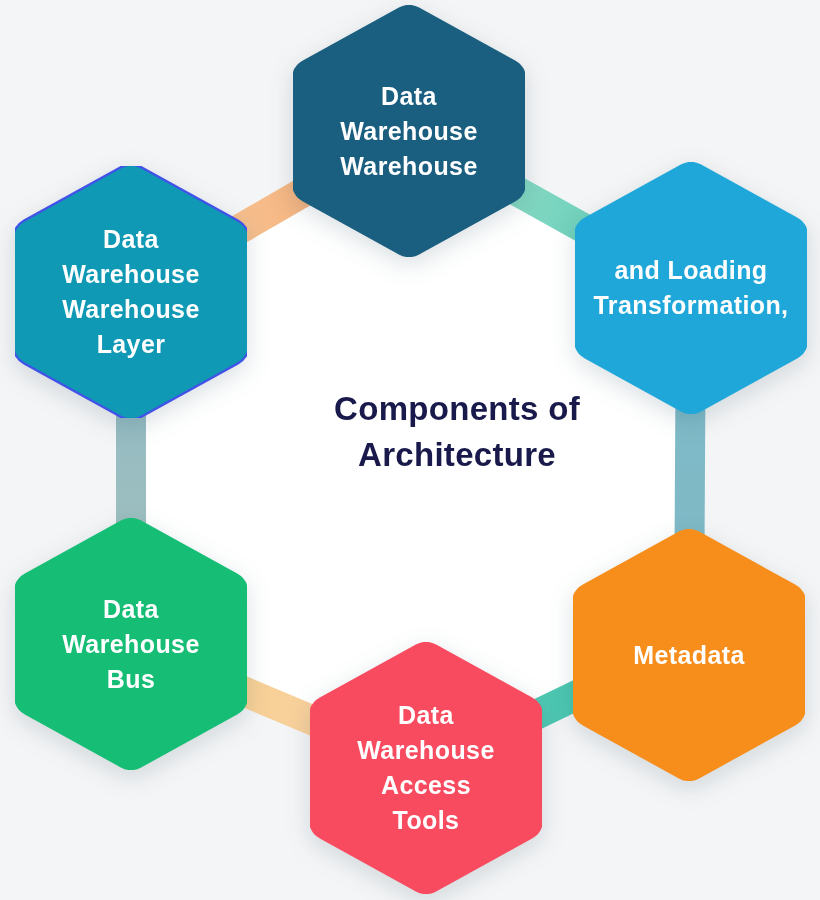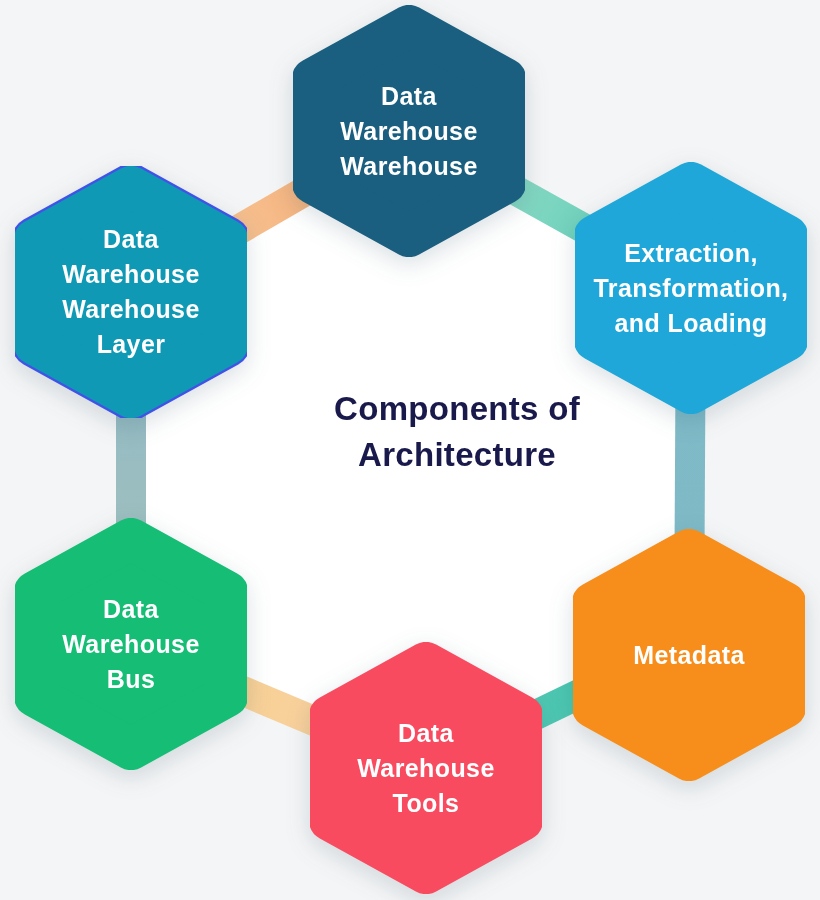--- a/index.html
+++ b/index.html
@@ -123,42 +123,42 @@
       <div>Warehouse</div>
       <div>Warehouse</div>
     </div>
   </div>
 
   <div class="hex" style="left:575px;top:162px">
     <svg class="hex-shape" viewBox="0 0 232 252">
       <polygon class="hex-fill" points="116,21 212,74 212,178 116,231 20,178 20,74" fill="#1fa7d9" stroke="#1fa7d9"></polygon>
     </svg>
     <div class="hex-label">
-      <div>Extraction,</div>
+      <div>and Loading</div>
       <div>Transformation,</div>
-      <div>and Loading</div>
     </div>
   </div>
 
   <div class="hex" style="left:573px;top:529px">
     <svg class="hex-shape" viewBox="0 0 232 252">
       <polygon class="hex-fill" points="116,21 212,74 212,178 116,231 20,178 20,74" fill="#f78e1c" stroke="#f78e1c"></polygon>
     </svg>
     <div class="hex-label">
       <div>Metadata</div>
     </div>
   </div>
 
   <div class="hex" style="left:310px;top:642px">
     <svg class="hex-shape" viewBox="0 0 232 252">
       <polygon class="hex-fill" points="116,21 212,74 212,178 116,231 20,178 20,74" fill="#f94b60" stroke="#f94b60"></polygon>
     </svg>
     <div class="hex-label">
       <div>Data</div>
       <div>Warehouse</div>
+      <div>Access</div>
       <div>Tools</div>
     </div>
   </div>
 
   <div class="hex" style="left:15px;top:518px">
     <svg class="hex-shape" viewBox="0 0 232 252">
       <polygon class="hex-fill" points="116,21 212,74 212,178 116,231 20,178 20,74" fill="#15bd75" stroke="#15bd75"></polygon>
     </svg>
     <div class="hex-label">
       <div>Data</div>

